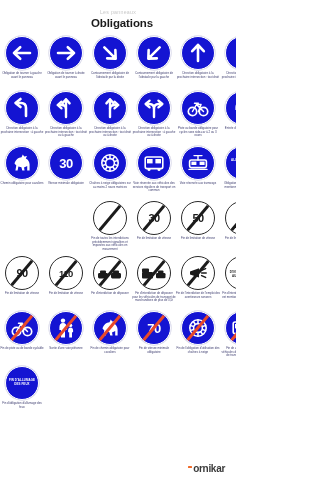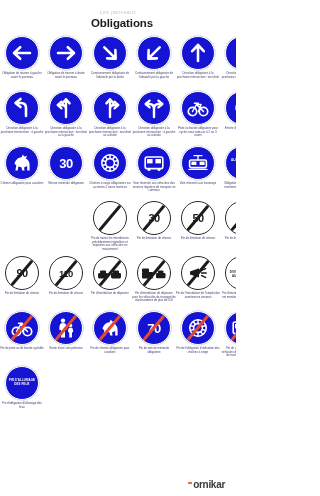--- a/index.html
+++ b/index.html
@@ -81,21 +81,21 @@
     left:50%;top:50%;
     transform:translate(-50%,-50%) rotate(40deg);
   }
   .txtsign{
     color:#ffffff;font-size:2.9px;font-weight:700;
     text-align:center;line-height:3.6px;letter-spacing:.1px;
     padding:0 3px;
   }
   .txtsign.dark{color:#1b1b1b;}
   .logo{
-    position:absolute;right:11px;bottom:6px;
+    position:absolute;right:11px;bottom:22px;
     display:flex;align-items:center;
   }
   .logo .mark{
     width:4px;height:2px;background:#f06a29;
     margin-right:1.5px;margin-bottom:4px;border-radius:.5px;
   }
   .logo .word{
     font-size:10px;font-weight:700;color:#3a3a3a;
     letter-spacing:-.3px;line-height:10px;
   }

